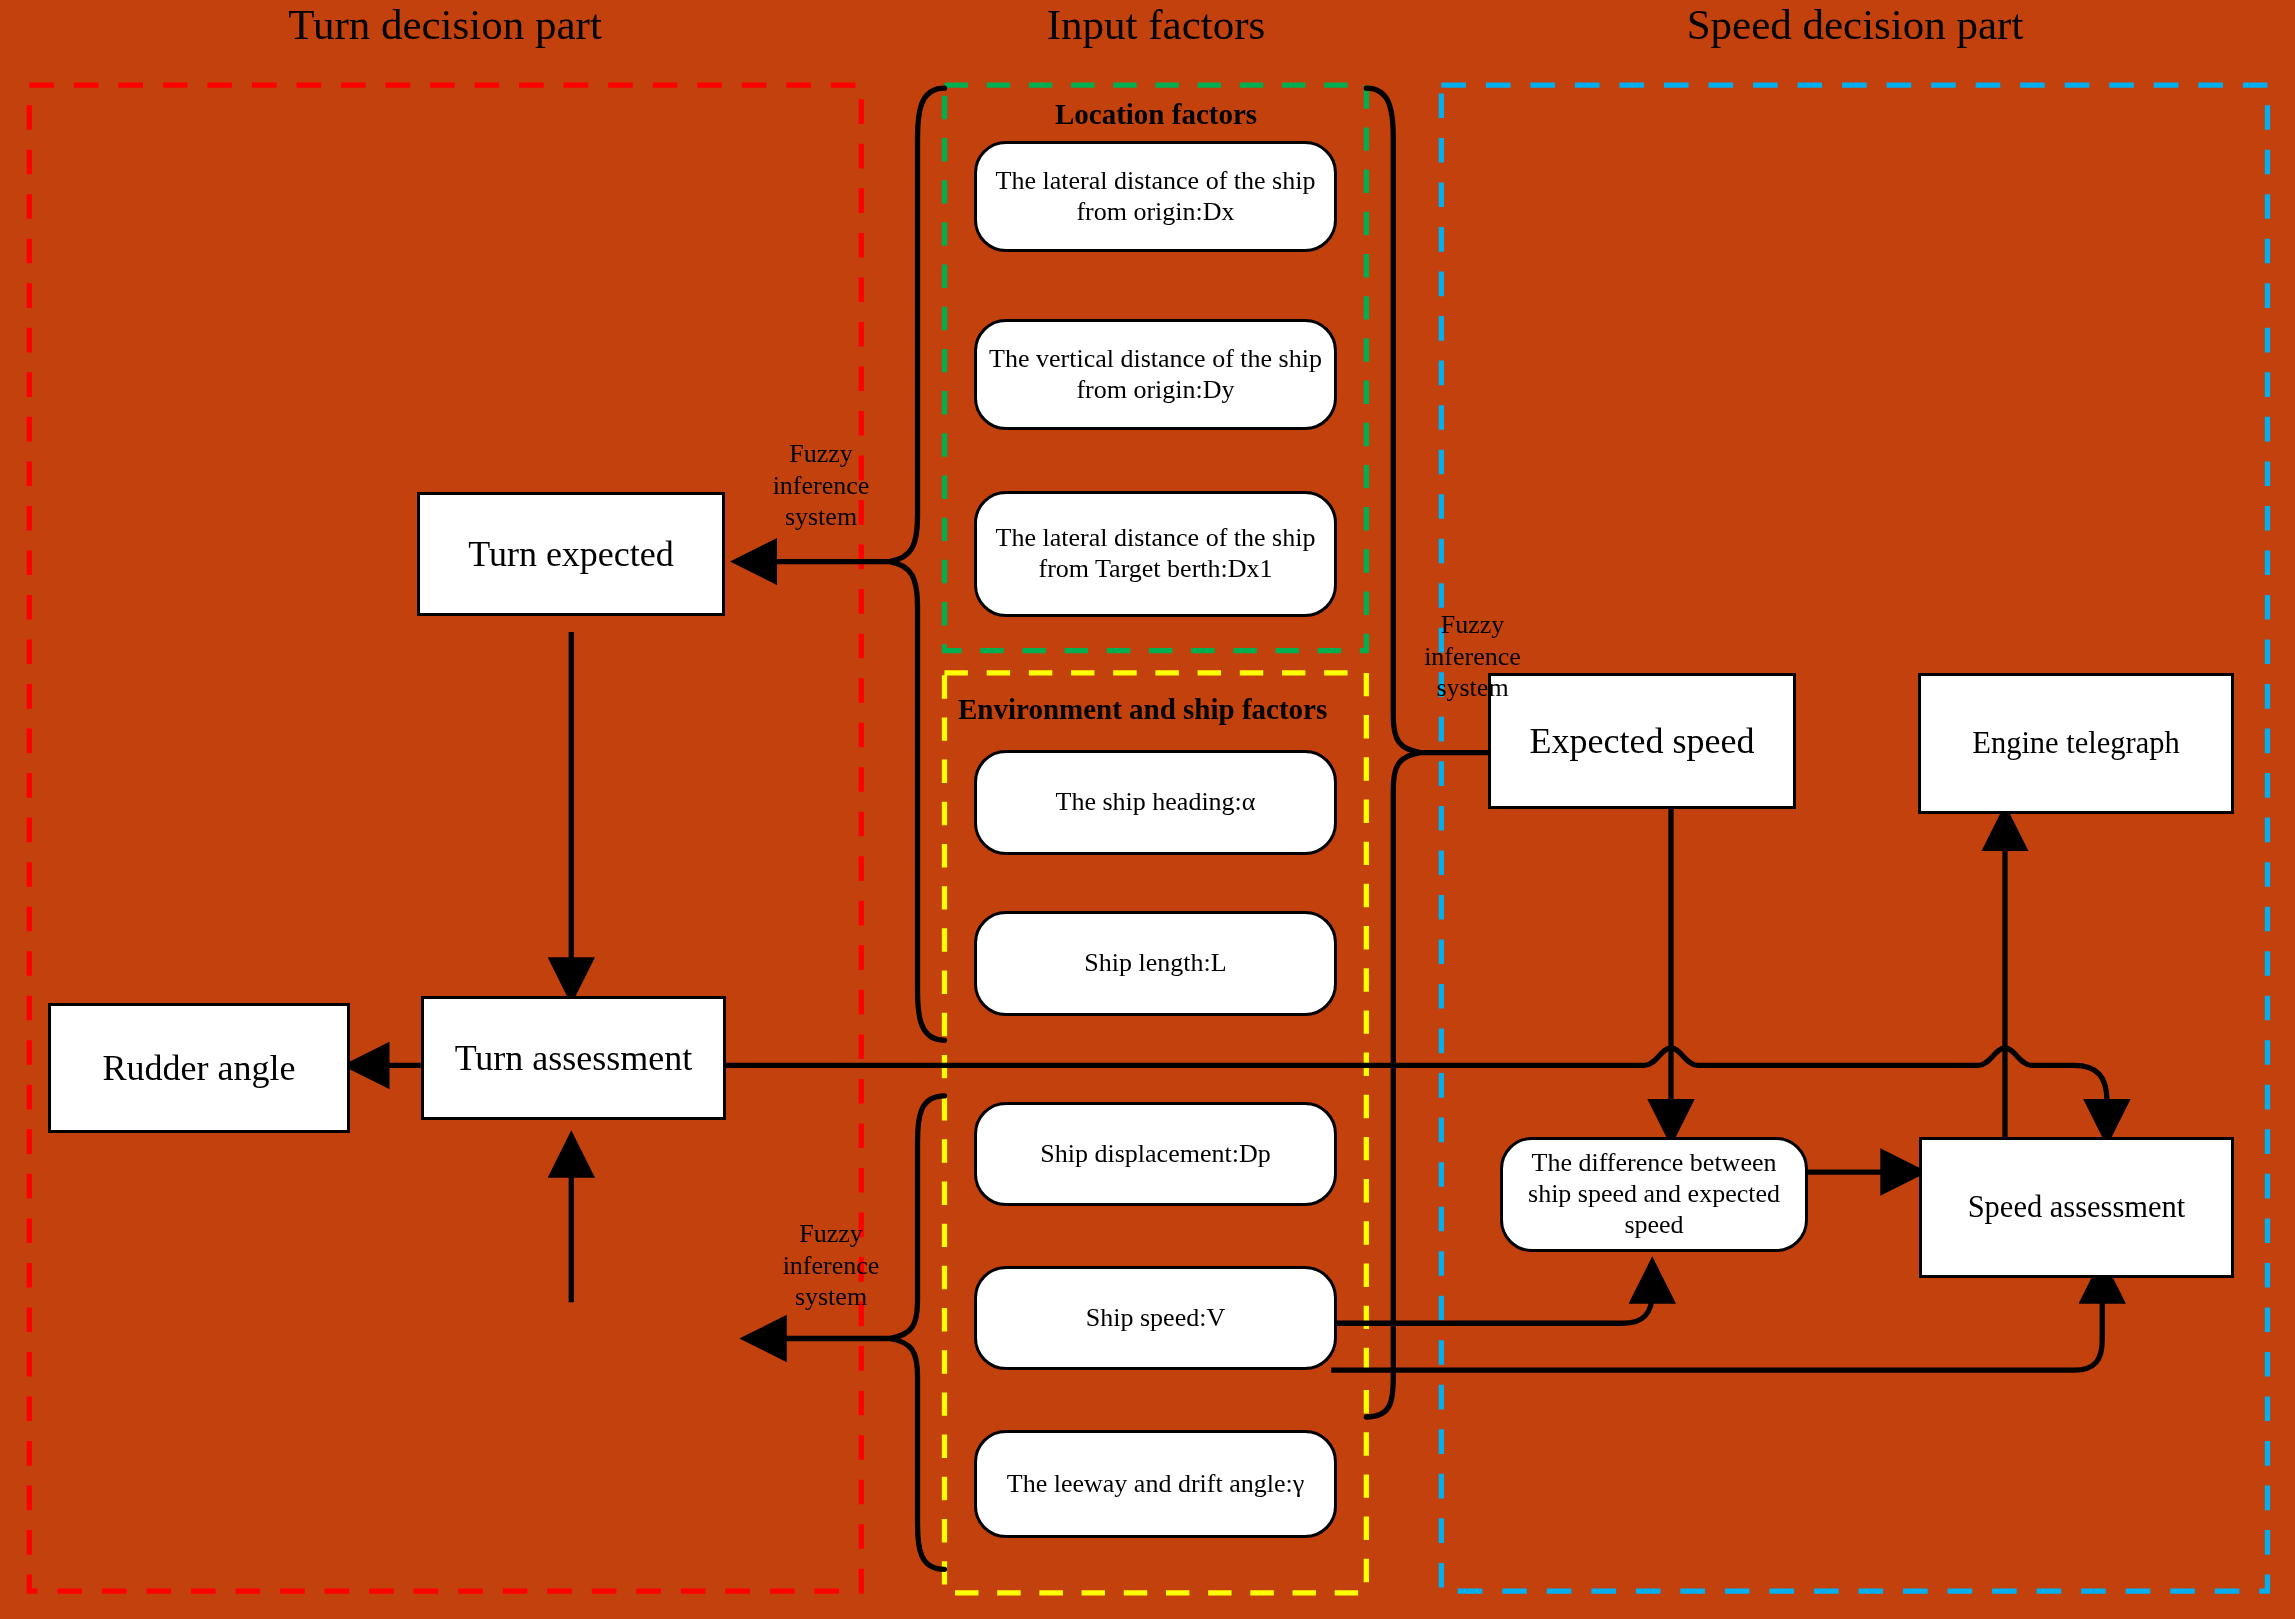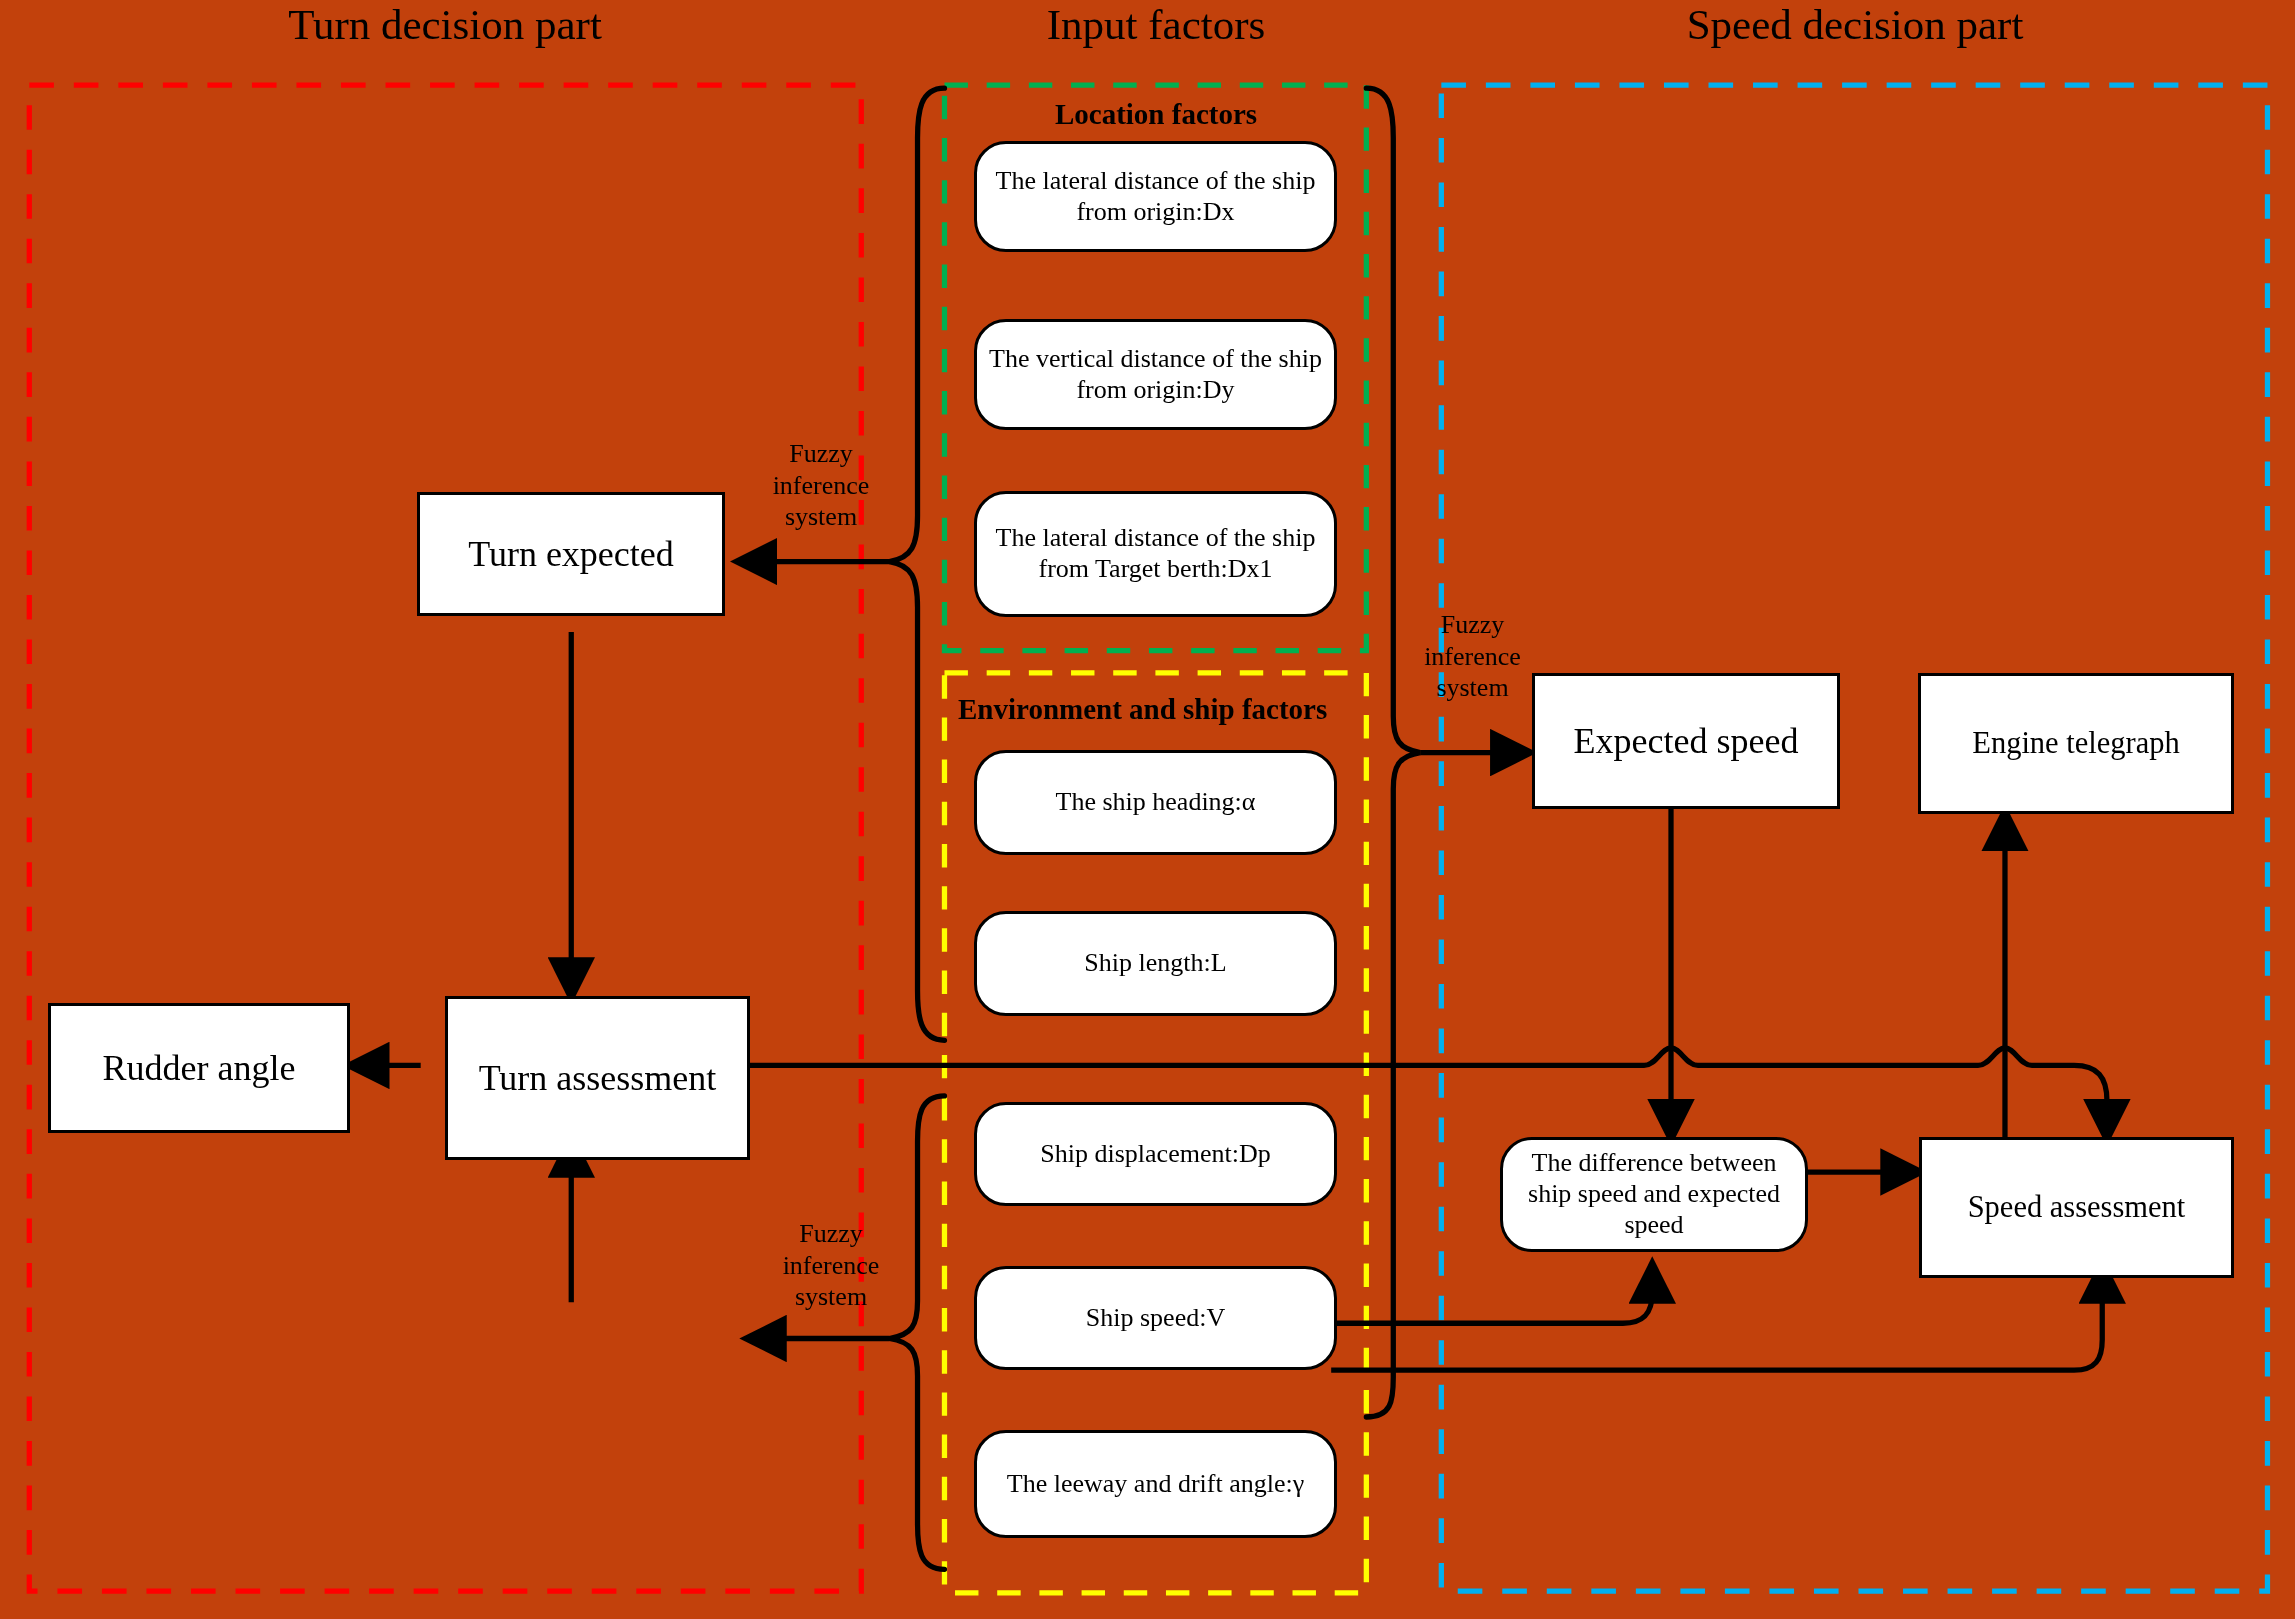--- a/index.html
+++ b/index.html
@@ -154,28 +154,28 @@
   <div class="nodeBox f-small" style="left:974px;top:1266px;width:363px;height:104px;">
     <span>Ship speed:V</span>
   </div>
   <div class="nodeBox f-small" style="left:974px;top:1430px;width:363px;height:108px;">
     <span>The leeway and drift angle:γ</span>
   </div>
 
   <div class="nodeBox f-big" style="left:417px;top:492px;width:308px;height:124px;">
     <span>Turn expected</span>
   </div>
-  <div class="nodeBox f-big" style="left:421px;top:996px;width:305px;height:164px;margin-left:24px;">
+  <div class="nodeBox f-big" style="left:421px;top:996px;width:305px;height:124px;">
     <span>Turn assessment</span>
   </div>
   <div class="nodeBox f-big" style="left:48px;top:1003px;width:302px;height:130px;">
     <span>Rudder angle</span>
   </div>
 
-  <div class="nodeBox f-big" style="left:1532px;top:673px;width:308px;height:136px;">
+  <div class="nodeBox f-big" style="left:1488px;top:673px;width:308px;height:136px;">
     <span>Expected speed</span>
   </div>
   <div class="nodeBox f-med" style="left:1918px;top:673px;width:316px;height:141px;">
     <span>Engine telegraph</span>
   </div>
   <div class="nodeBox f-small" style="left:1500px;top:1137px;width:308px;height:115px;">
     <span>The difference between ship speed and expected speed</span>
   </div>
   <div class="nodeBox f-med" style="left:1919px;top:1137px;width:315px;height:141px;">
     <span>Speed assessment</span>

